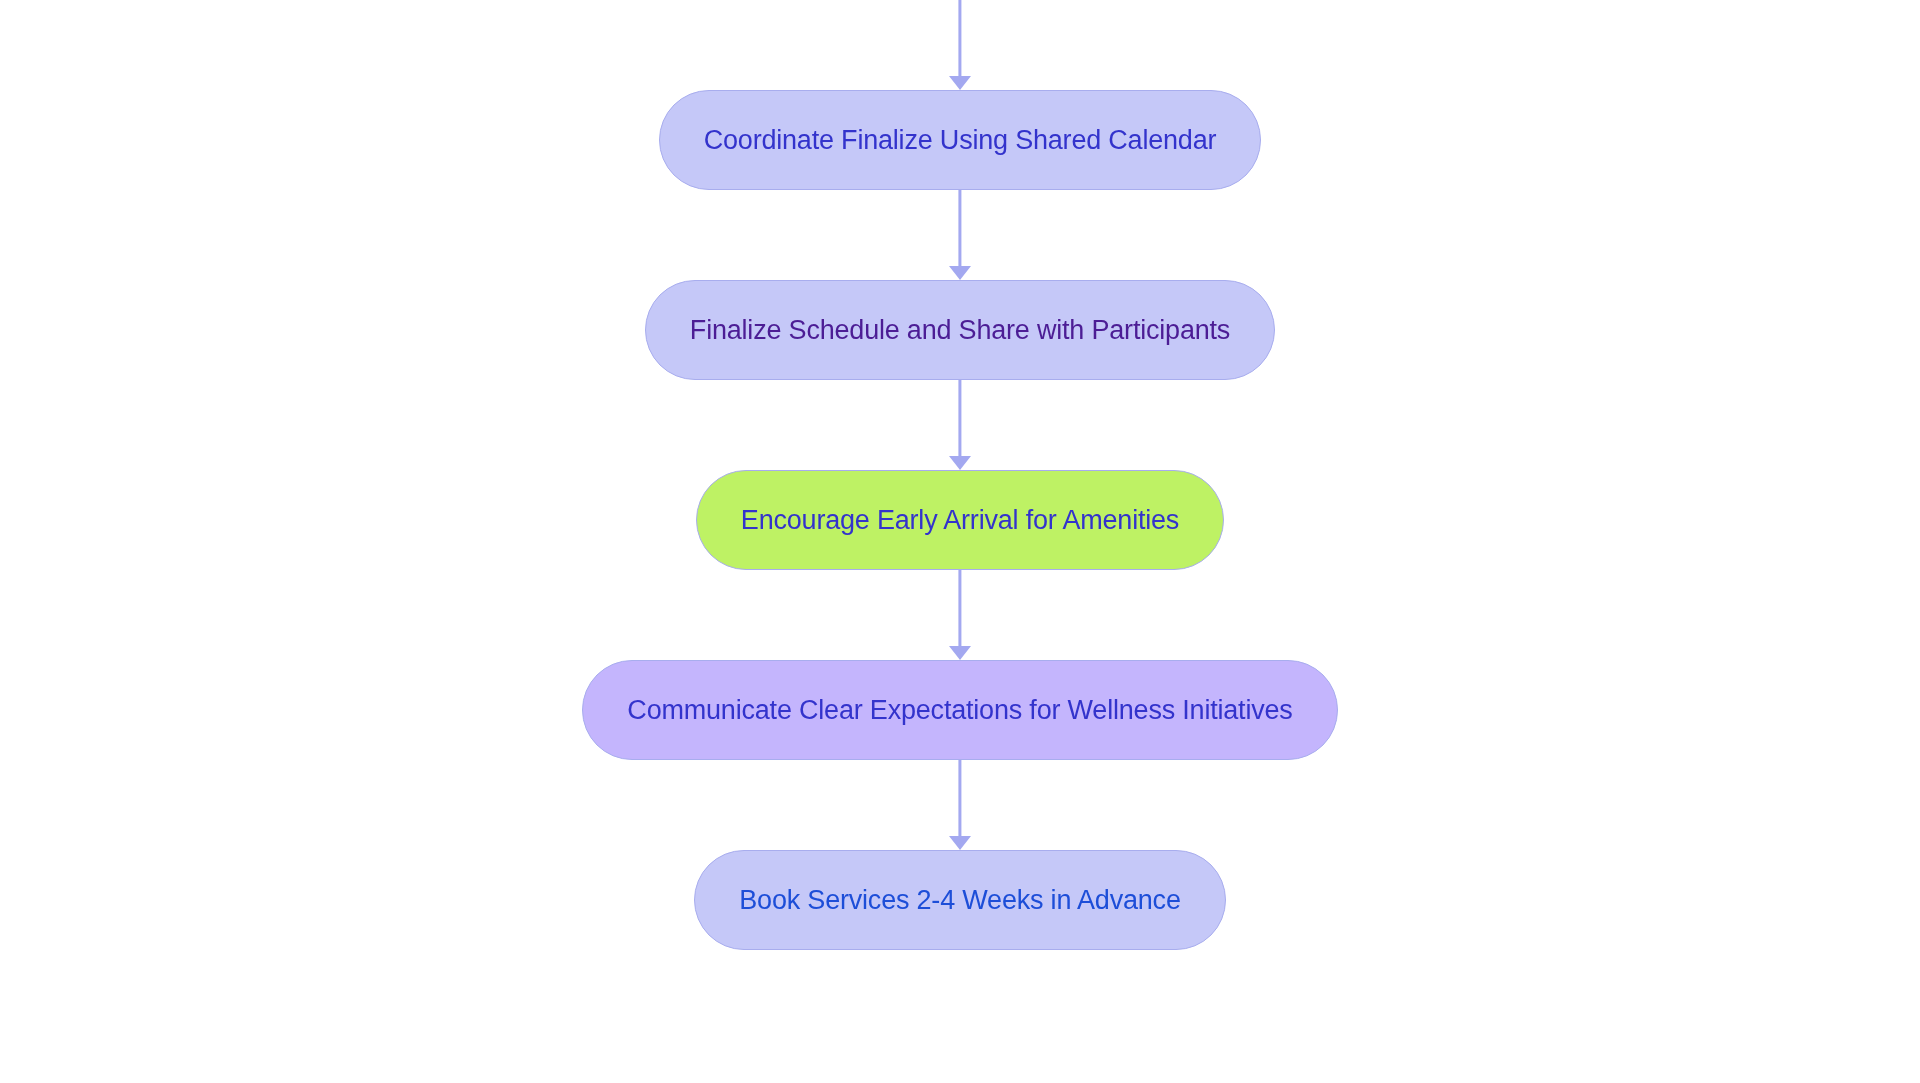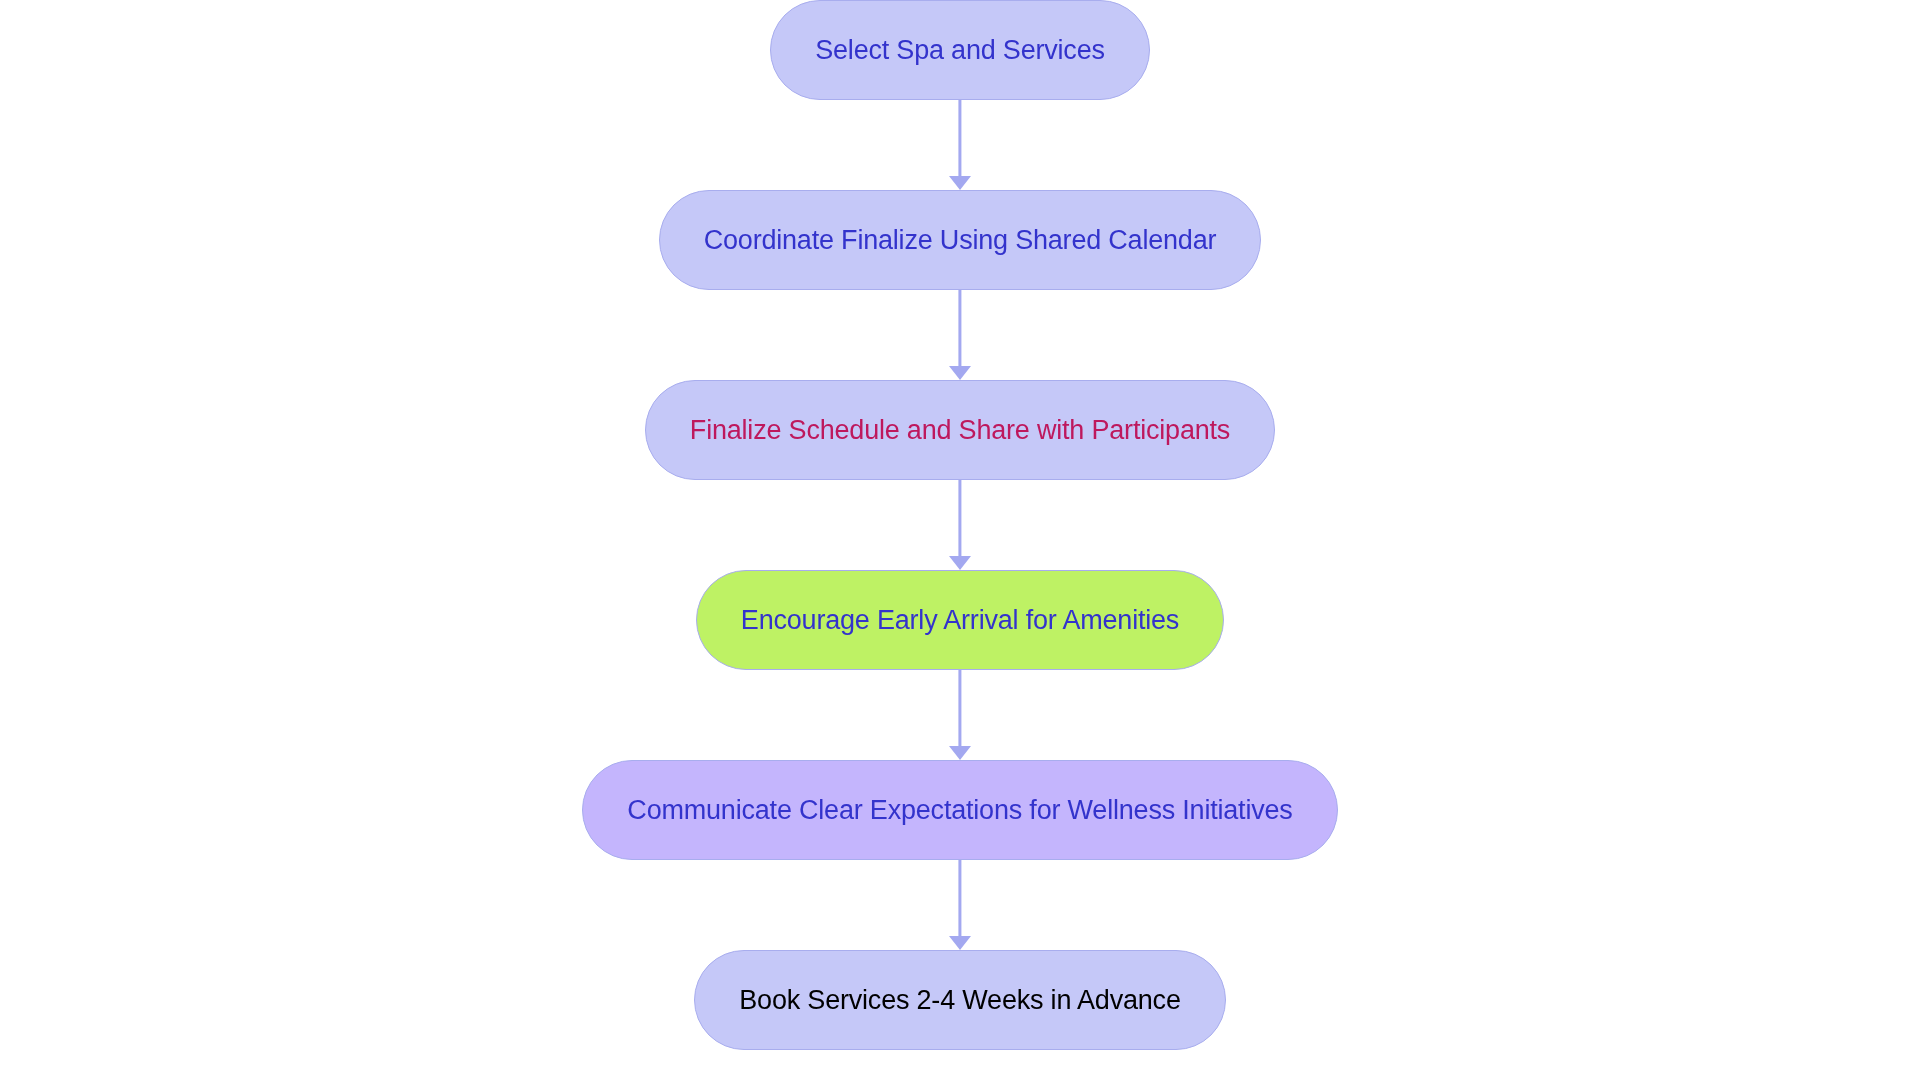--- a/index.html
+++ b/index.html
@@ -75,44 +75,39 @@
     display: flex;
     justify-content: center;
     width: 100%;
   }
 </style>
 </head>
 <body>
 
 <div id="flowchart-canvas" style="background: rgb(255, 255, 255);">
 
-  <div class="node-row">
-    <div class="flow-node" style="background: rgb(197, 200, 248); border-color: rgb(168, 173, 238); color: rgb(51, 51, 204);">
-      <span>Select Spa and Services</span>
-    </div>
-  </div>
 
   <div class="flow-connector">
     <span class="stem" style="background: rgb(163, 168, 240);"></span>
     <span class="head" style="border-top-color: rgb(163, 168, 240);"></span>
   </div>
 
   <div class="node-row">
     <div class="flow-node" style="background: rgb(197, 200, 248); border-color: rgb(168, 173, 238); color: rgb(51, 51, 204);">
       <span>Coordinate Finalize Using Shared Calendar</span>
     </div>
   </div>
 
   <div class="flow-connector">
     <span class="stem" style="background: rgb(163, 168, 240);"></span>
     <span class="head" style="border-top-color: rgb(163, 168, 240);"></span>
   </div>
 
   <div class="node-row">
-    <div class="flow-node" style="background: rgb(197, 200, 248); border-color: rgb(168, 173, 238); color: #be185d;">
+    <div class="flow-node" style="background: rgb(197, 200, 248); border-color: rgb(168, 173, 238); color: #4c1d95;">
       <span>Finalize Schedule and Share with Participants</span>
     </div>
   </div>
 
   <div class="flow-connector">
     <span class="stem" style="background: rgb(163, 168, 240);"></span>
     <span class="head" style="border-top-color: rgb(163, 168, 240);"></span>
   </div>
 
   <div class="node-row">
@@ -131,18 +126,18 @@
       <span>Communicate Clear Expectations for Wellness Initiatives</span>
     </div>
   </div>
 
   <div class="flow-connector">
     <span class="stem" style="background: rgb(163, 168, 240);"></span>
     <span class="head" style="border-top-color: rgb(163, 168, 240);"></span>
   </div>
 
   <div class="node-row">
-    <div class="flow-node" style="background: rgb(197, 200, 248); border-color: rgb(168, 173, 238); color: #000000;">
+    <div class="flow-node" style="background: rgb(197, 200, 248); border-color: rgb(168, 173, 238); color: #1d4ed8;">
       <span>Book Services 2-4 Weeks in Advance</span>
     </div>
   </div>
 
 </div>
 
 </body></html>

